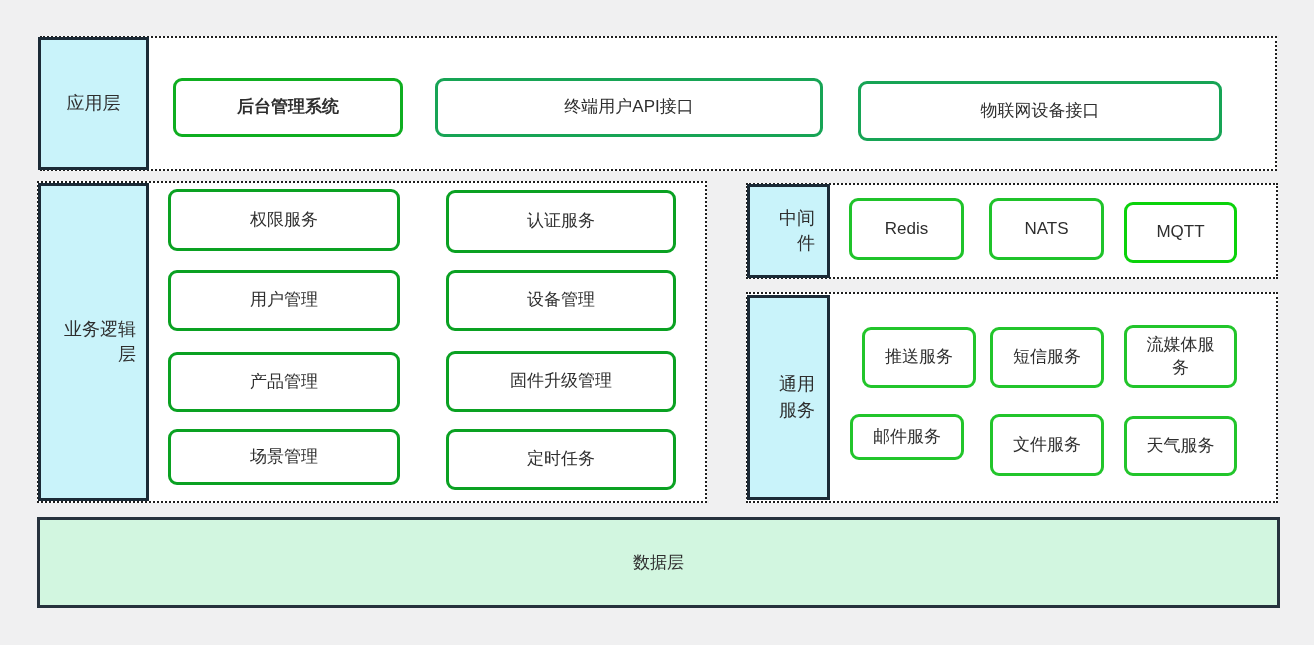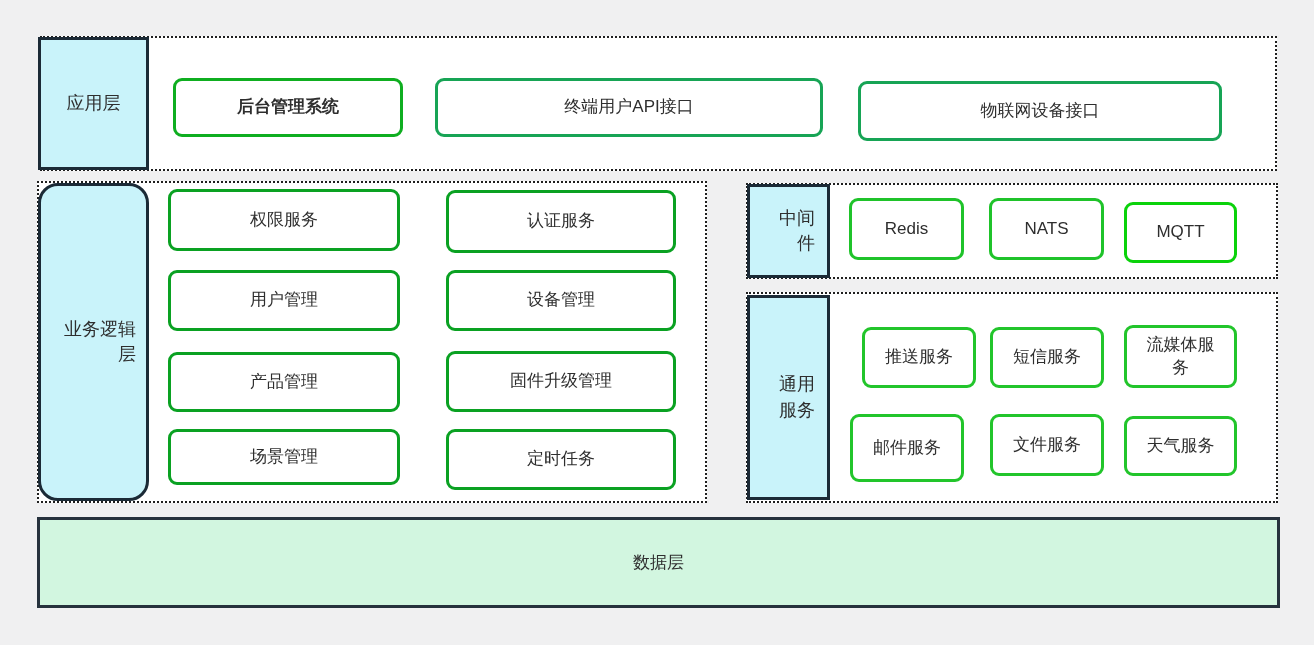--- a/index.html
+++ b/index.html
@@ -76,21 +76,21 @@
     <span>后台管理系统</span>
   </div>
   <div class="gbox g-api" style="left:435px;top:78px;width:388px;height:59px;">
     <span>终端用户API接口</span>
   </div>
   <div class="gbox g-api" style="left:858px;top:81px;width:364px;height:60px;">
     <span>物联网设备接口</span>
   </div>
 
   <div class="outline" style="left:37px;top:181px;width:670px;height:322px;"></div>
-  <div class="label-box" style="left:38px;top:183px;width:111px;height:318px;border-radius:20px;">
+  <div class="label-box" style="left:38px;top:183px;width:111px;height:318px;">
     <span>业务逻辑层</span>
   </div>
   <div class="gbox g-business" style="left:168px;top:189px;width:232px;height:62px;">
     <span>权限服务</span>
   </div>
   <div class="gbox g-business" style="left:446px;top:190px;width:230px;height:63px;align-items:center;">
     <span>认证服务</span>
   </div>
   <div class="gbox g-business" style="left:168px;top:270px;width:232px;height:61px;">
     <span>用户管理</span>
@@ -131,21 +131,21 @@
   </div>
   <div class="gbox g-common" style="left:850px;top:327px;width:114px;height:61px;margin-left:12px;">
     <span>推送服务</span>
   </div>
   <div class="gbox g-common" style="left:990px;top:327px;width:114px;height:61px;">
     <span>短信服务</span>
   </div>
   <div class="gbox g-common" style="left:1124px;top:325px;width:113px;height:63px;">
     <span>流媒体服务</span>
   </div>
-  <div class="gbox g-common" style="left:850px;top:414px;width:114px;height:68px;">
+  <div class="gbox g-common" style="left:850px;top:414px;width:114px;height:46px;">
     <span>邮件服务</span>
   </div>
   <div class="gbox g-common" style="left:990px;top:414px;width:114px;height:62px;">
     <span>文件服务</span>
   </div>
   <div class="gbox g-common" style="left:1124px;top:416px;width:113px;height:60px;">
     <span>天气服务</span>
   </div>
 
   <div class="data-layer" style="left:37px;top:517px;width:1243px;height:91px;">

